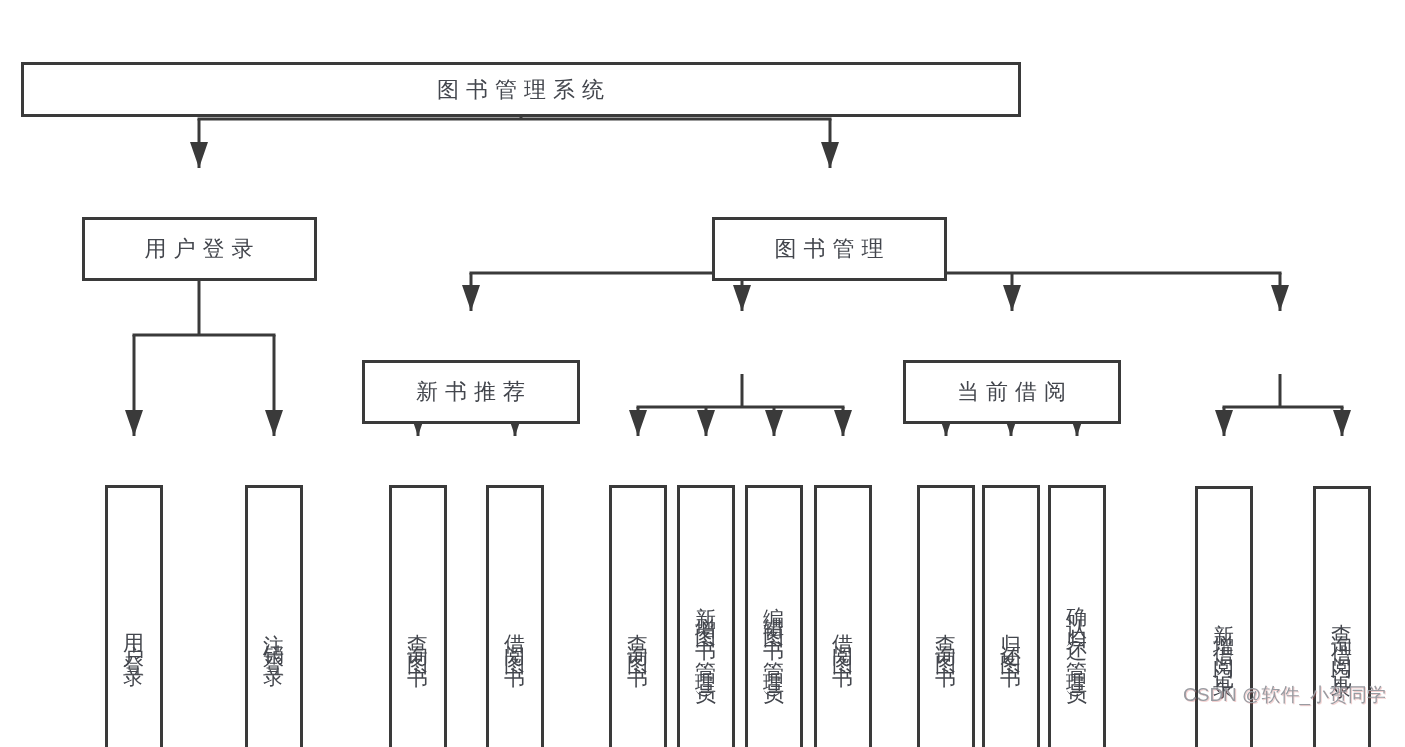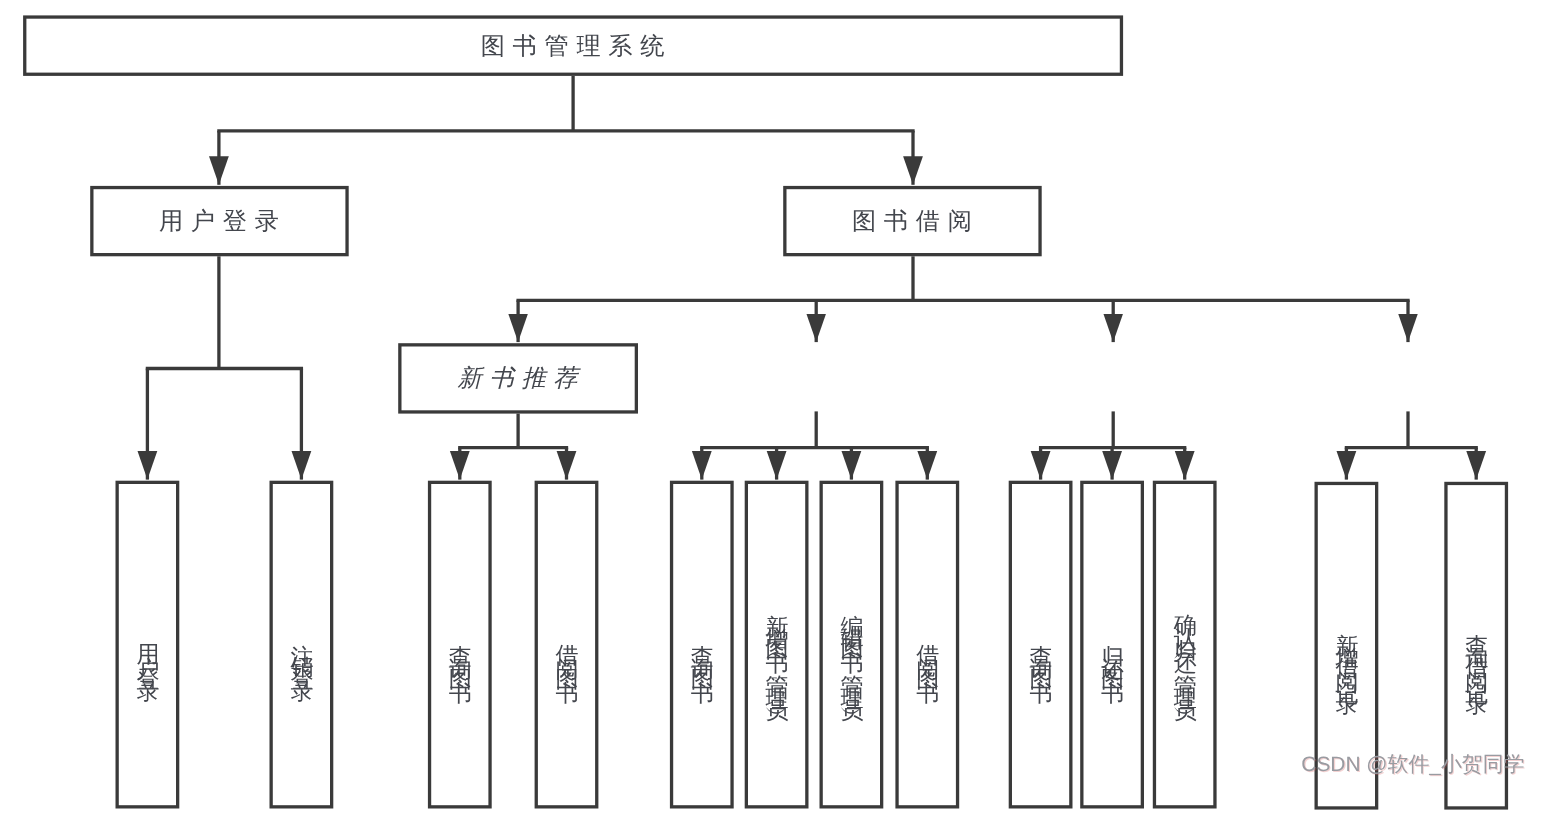--- a/index.html
+++ b/index.html
@@ -11,28 +11,28 @@
   html,body{margin:0;padding:0;background:var(--bg);}
   body{
     width:1405px;height:747px;position:relative;overflow:hidden;
     font-family:"Liberation Sans","DejaVu Sans",sans-serif;
   }
   #stage{position:absolute;left:0;top:0;width:1405px;height:747px;}
   svg.connectors{position:absolute;left:0;top:0;}
   .node{
     position:absolute;box-sizing:border-box;
     background:#fff;border:3px solid var(--line);
-    display:flex;align-items:center;justify-content:center;
+    display:flex;align-items:center;justify-content:center;margin-top:48px;
   }
   .node .hlabel{
     font-size:22px;letter-spacing:7px;color:var(--text);
     white-space:nowrap;transform:translateX(3px);
   }
   .node.h2{width:235px;height:64px;}
-  .node.h3{width:218px;height:64px;font-style:italic;}
+  .node.h3{width:218px;height:64px;}
   .node.v{width:58px;height:298px;}
   .node .vlabel{
     writing-mode:vertical-rl;font-size:21px;letter-spacing:11px;
     line-height:1;color:var(--text);transform:translateY(5px);
   }
   .watermark{
     position:absolute;left:1183px;top:682px;
     font-size:19px;color:var(--watermark);white-space:nowrap;
     text-shadow:1px 1px 0 rgba(214,92,92,0.28);
   }
@@ -93,25 +93,28 @@
   </svg>
 
   <div class="node" style="left:21px;top:14px;width:1000px;height:55px">
     <span class="hlabel">图书管理系统</span>
   </div>
 
   <div class="node h2" style="left:82px;top:169px">
     <span class="hlabel">用户登录</span>
   </div>
   <div class="node h2" style="left:712px;top:169px">
-    <span class="hlabel">图书借阅</span>
+    <span class="hlabel">图书管理</span>
   </div>
 
   <div class="node h3" style="left:362px;top:312px">
     <span class="hlabel">新书推荐</span>
+  </div>
+  <div class="node h3" style="left:903px;top:312px">
+    <span class="hlabel">当前借阅</span>
   </div>
 
   <div class="node v" style="left:105px;top:437px">
     <span class="vlabel">用户登录</span>
   </div>
   <div class="node v" style="left:245px;top:437px">
     <span class="vlabel">注销登录</span>
   </div>
 
   <div class="node v" style="left:389px;top:437px">

